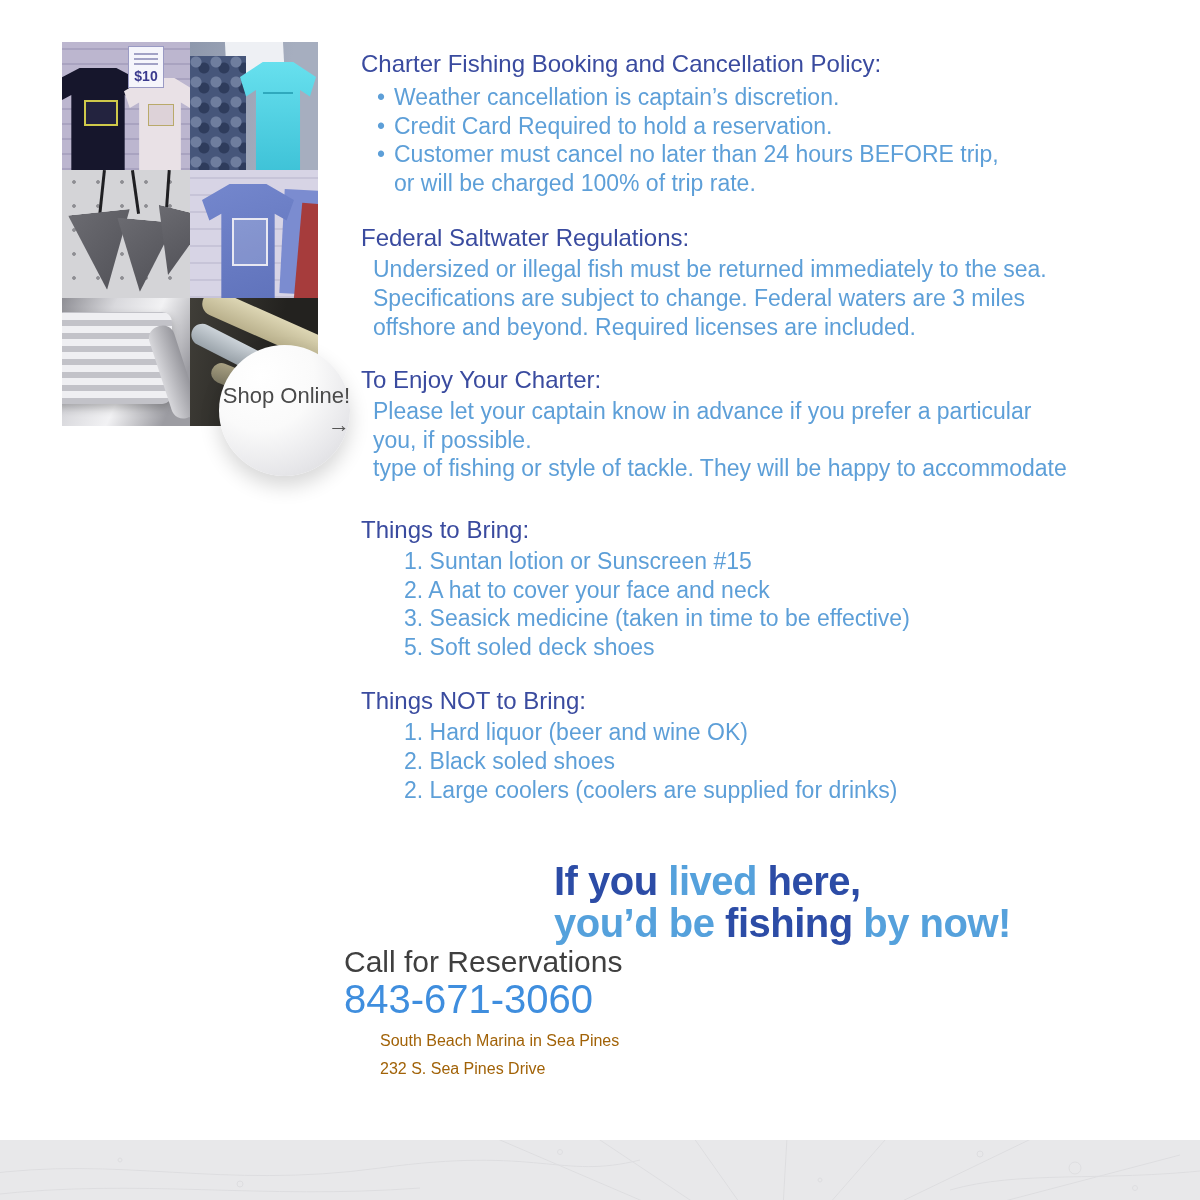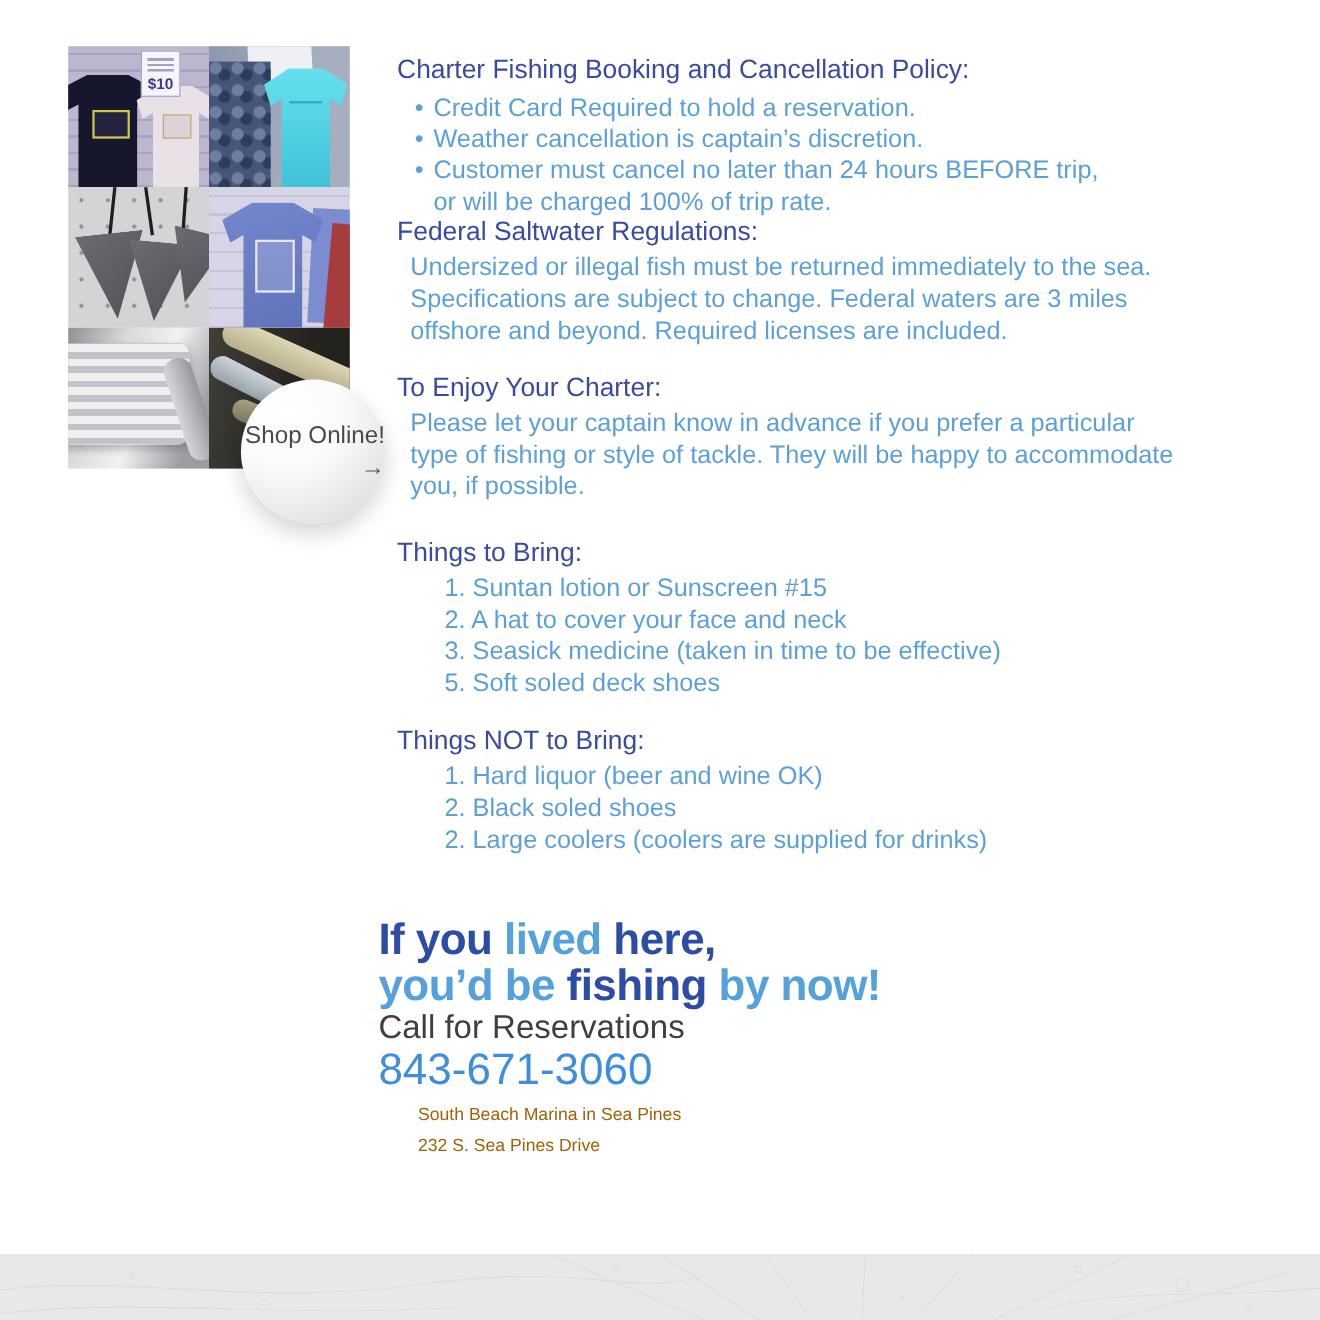--- a/index.html
+++ b/index.html
@@ -70,33 +70,33 @@
       box-shadow:0 10px 20px rgba(0,0,0,0.16);
       display:flex; flex-direction:column; align-items:flex-end; justify-content:center;
       color:#4a4a4a; cursor:pointer; z-index:5; }
   .shop-circle .lbl { font-size:22px; }
   .shop-circle .arr { font-size:22px; margin-top:3px; color:#555; }
 
   
   .content { position:absolute; left:344px; top:40px; width:812px; }
   .hd { color:#3a4b9f; font-size:24px; line-height:28px; margin-left:17px; }
   .hd1 { margin-top:10px; }
-  .hd2 { }
+  .hd2 { margin-top:27px; }
   .hd3 { margin-top:25px; }
   .hd4 { margin-top:33px; }
   .hd5 { margin-top:26px; }
   .body-b { color:#5d9fd8; font-size:23px; line-height:28.6px; }
   .blist { margin-top:5px; }
   .b-line { margin-left:33px; }
   .b-line .dot { display:inline-block; width:17px; }
   .b-line.cont { padding-left:17px; }
   .para { margin-top:3px; margin-left:29px; }
   .nlist { margin-top:3px; margin-left:60px; }
 
-  .tagline { margin-top:56px; font-size:40px; font-weight:bold; line-height:42px; letter-spacing:-0.5px; }
+  .tagline { margin-top:56px; margin-left:210px; font-size:40px; font-weight:bold; line-height:42px; letter-spacing:-0.5px; }
   .seg-dark { color:#2c4ca6; }
   .seg-light { color:#55a1dc; }
 
   .contact { margin-top:3px; }
   .call-lbl { color:#3f3f3f; font-size:30px; line-height:30px; font-weight:normal; }
   .phone { color:#3f8ede; font-size:40px; line-height:44px; font-weight:normal; }
   .addr { color:#a16207; font-size:16px; line-height:22px;margin-left:36px; }
   .addr1 { margin-top:9px; }
   .addr2 { margin-top:6px; }
 
@@ -149,38 +149,38 @@
 
   <div class="shop-circle">
     <span class="lbl">Shop Online!</span>
     <span class="arr">→</span>
   </div>
 
   <div class="content">
 
     <div class="hd hd1">Charter Fishing Booking and Cancellation Policy:</div>
     <div class="body-b blist">
+      <div class="b-line"><span class="dot">•</span><span>Weather cancellation is captain’s discretion.</span></div>
       <div class="b-line"><span class="dot">•</span><span>Credit Card Required to hold a reservation.</span></div>
-      <div class="b-line"><span class="dot">•</span><span>Weather cancellation is captain’s discretion.</span></div>
       <div class="b-line"><span class="dot">•</span><span>Customer must cancel no later than 24 hours BEFORE trip,</span></div>
       <div class="b-line cont">or will be charged 100% of trip rate.</div>
     </div>
 
     <div class="hd hd2">Federal Saltwater Regulations:</div>
     <div class="body-b para">
       <div>Undersized or illegal fish must be returned immediately to the sea.</div>
       <div>Specifications are subject to change. Federal waters are 3 miles</div>
       <div>offshore and beyond. Required licenses are included.</div>
     </div>
 
     <div class="hd hd3">To Enjoy Your Charter:</div>
     <div class="body-b para">
       <div>Please let your captain know in advance if you prefer a particular</div>
+      <div>you, if possible.</div>
       <div>type of fishing or style of tackle. They will be happy to accommodate</div>
-      <div>you, if possible.</div>
     </div>
 
     <div class="hd hd4">Things to Bring:</div>
     <div class="body-b nlist">
       <div>1. Suntan lotion or Sunscreen #15</div>
       <div>2. A hat to cover your face and neck</div>
       <div>3. Seasick medicine (taken in time to be effective)</div>
       <div>5. Soft soled deck shoes</div>
     </div>
 

